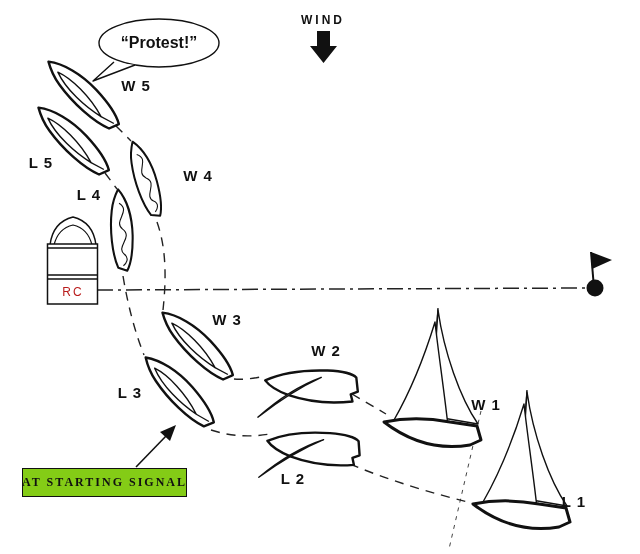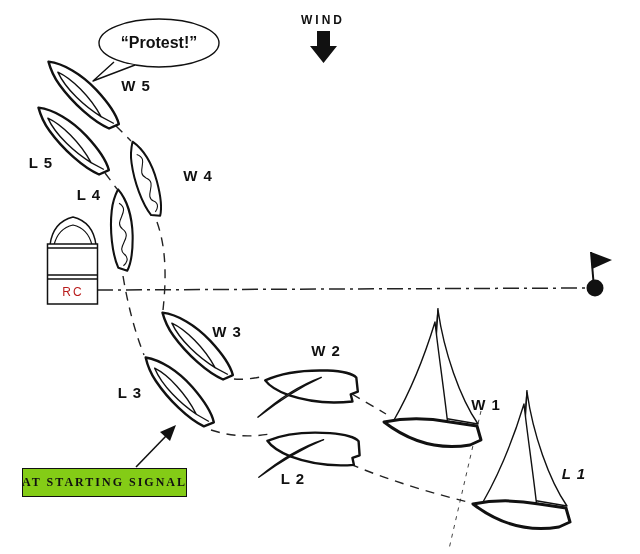--- a/index.html
+++ b/index.html
@@ -143,23 +143,23 @@
   </svg>
 
   <div class="smallcaps" style="left:323px;top:20px;">WIND</div>
   <div class="bubble-txt" style="left:159px;top:43px;">“Protest!”</div>
   <div class="rc-lbl" style="left:73px;top:292px;">RC</div>
 
   <div class="lbl" style="left:136px;top:85px;">W 5</div>
   <div class="lbl" style="left:41px;top:162px;">L 5</div>
   <div class="lbl" style="left:198px;top:175px;">W 4</div>
   <div class="lbl" style="left:89px;top:194px;text-align:center;">L 4</div>
-  <div class="lbl" style="left:227px;top:331px;">W 3</div>
+  <div class="lbl" style="left:227px;top:319px;">W 3</div>
   <div class="lbl" style="left:130px;top:392px;">L 3</div>
   <div class="lbl" style="left:326px;top:350px;">W 2</div>
   <div class="lbl" style="left:293px;top:478px;">L 2</div>
   <div class="lbl" style="left:486px;top:404px;">W 1</div>
-  <div class="lbl" style="left:574px;top:473px;font-style:italic;">L 1</div>
+  <div class="lbl" style="left:574px;top:501px;">L 1</div>
 
   <div class="callout-box">
     <span>AT STARTING SIGNAL</span>
   </div>
 </div>
 
 </body></html>

